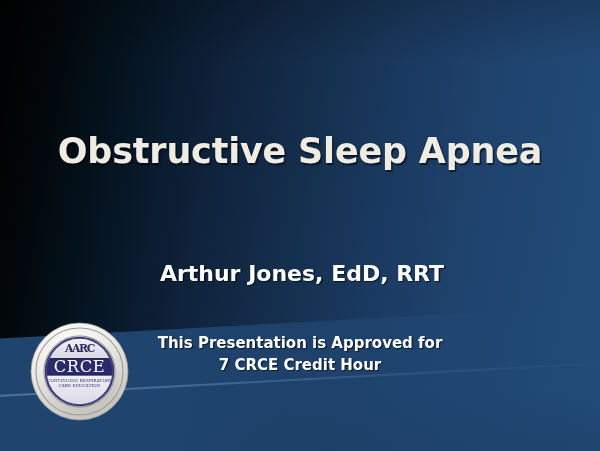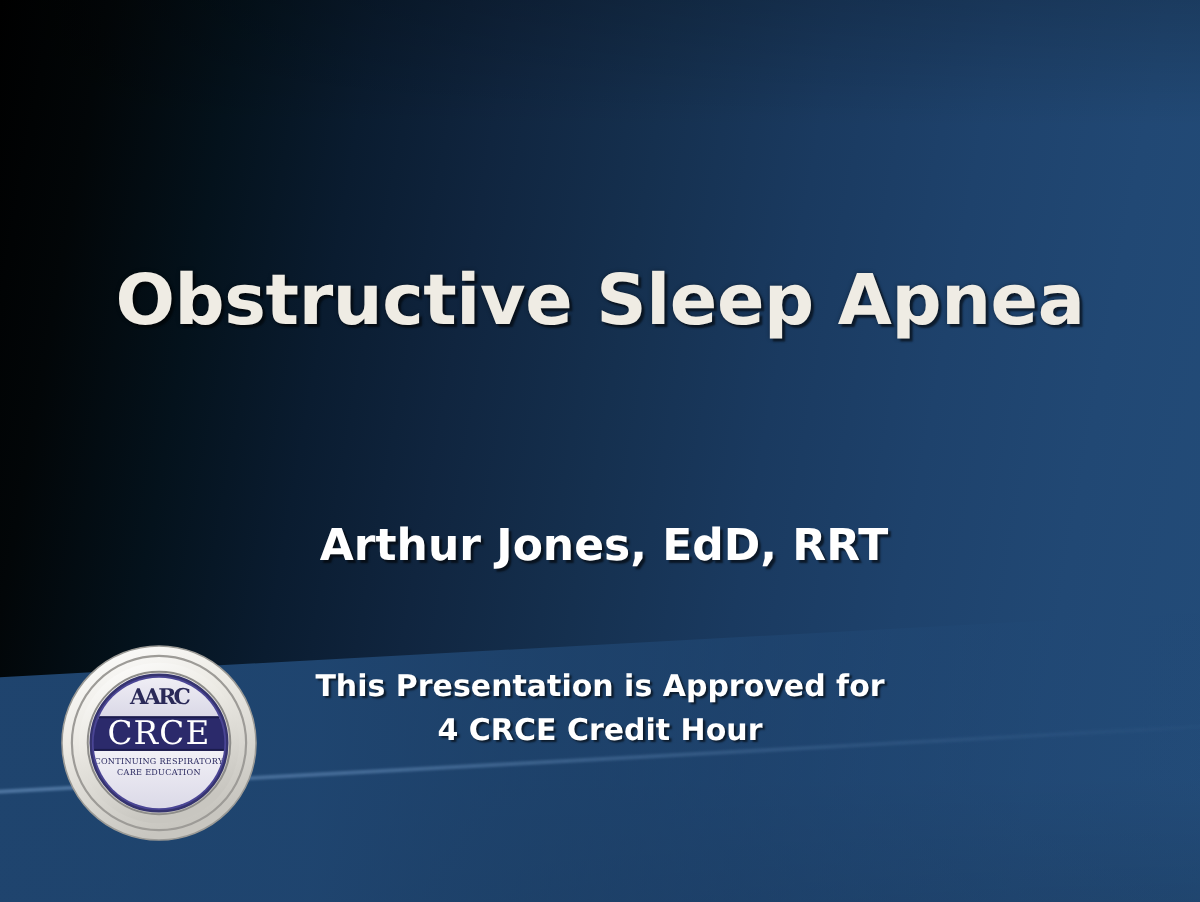--- a/index.html
+++ b/index.html
@@ -131,21 +131,21 @@
   <div class="slide-vignette"></div>
   <div class="diagonal-wedge"></div>
   <div class="diagonal-edge"></div>
 
   <div class="title">Obstructive Sleep Apnea</div>
 
   <div class="presenter">Arthur Jones, EdD, RRT</div>
 
   <div class="approval">
     <span class="line">This Presentation is Approved for</span>
-    <span class="line">4 CRCE Credit Hour</span>
+    <span class="line">7 CRCE Credit Hour</span>
   </div>
 
   <div class="crce-logo">
     <svg viewBox="0 0 100 100" xmlns="http://www.w3.org/2000/svg" aria-hidden="true">
       <defs>
         <linearGradient id="ringGrad" x1="0" y1="0" x2="0.4" y2="1">
           <stop offset="0%" stop-color="#ffffff"></stop>
           <stop offset="45%" stop-color="#eceae4"></stop>
           <stop offset="100%" stop-color="#c8c6c0"></stop>
         </linearGradient>

